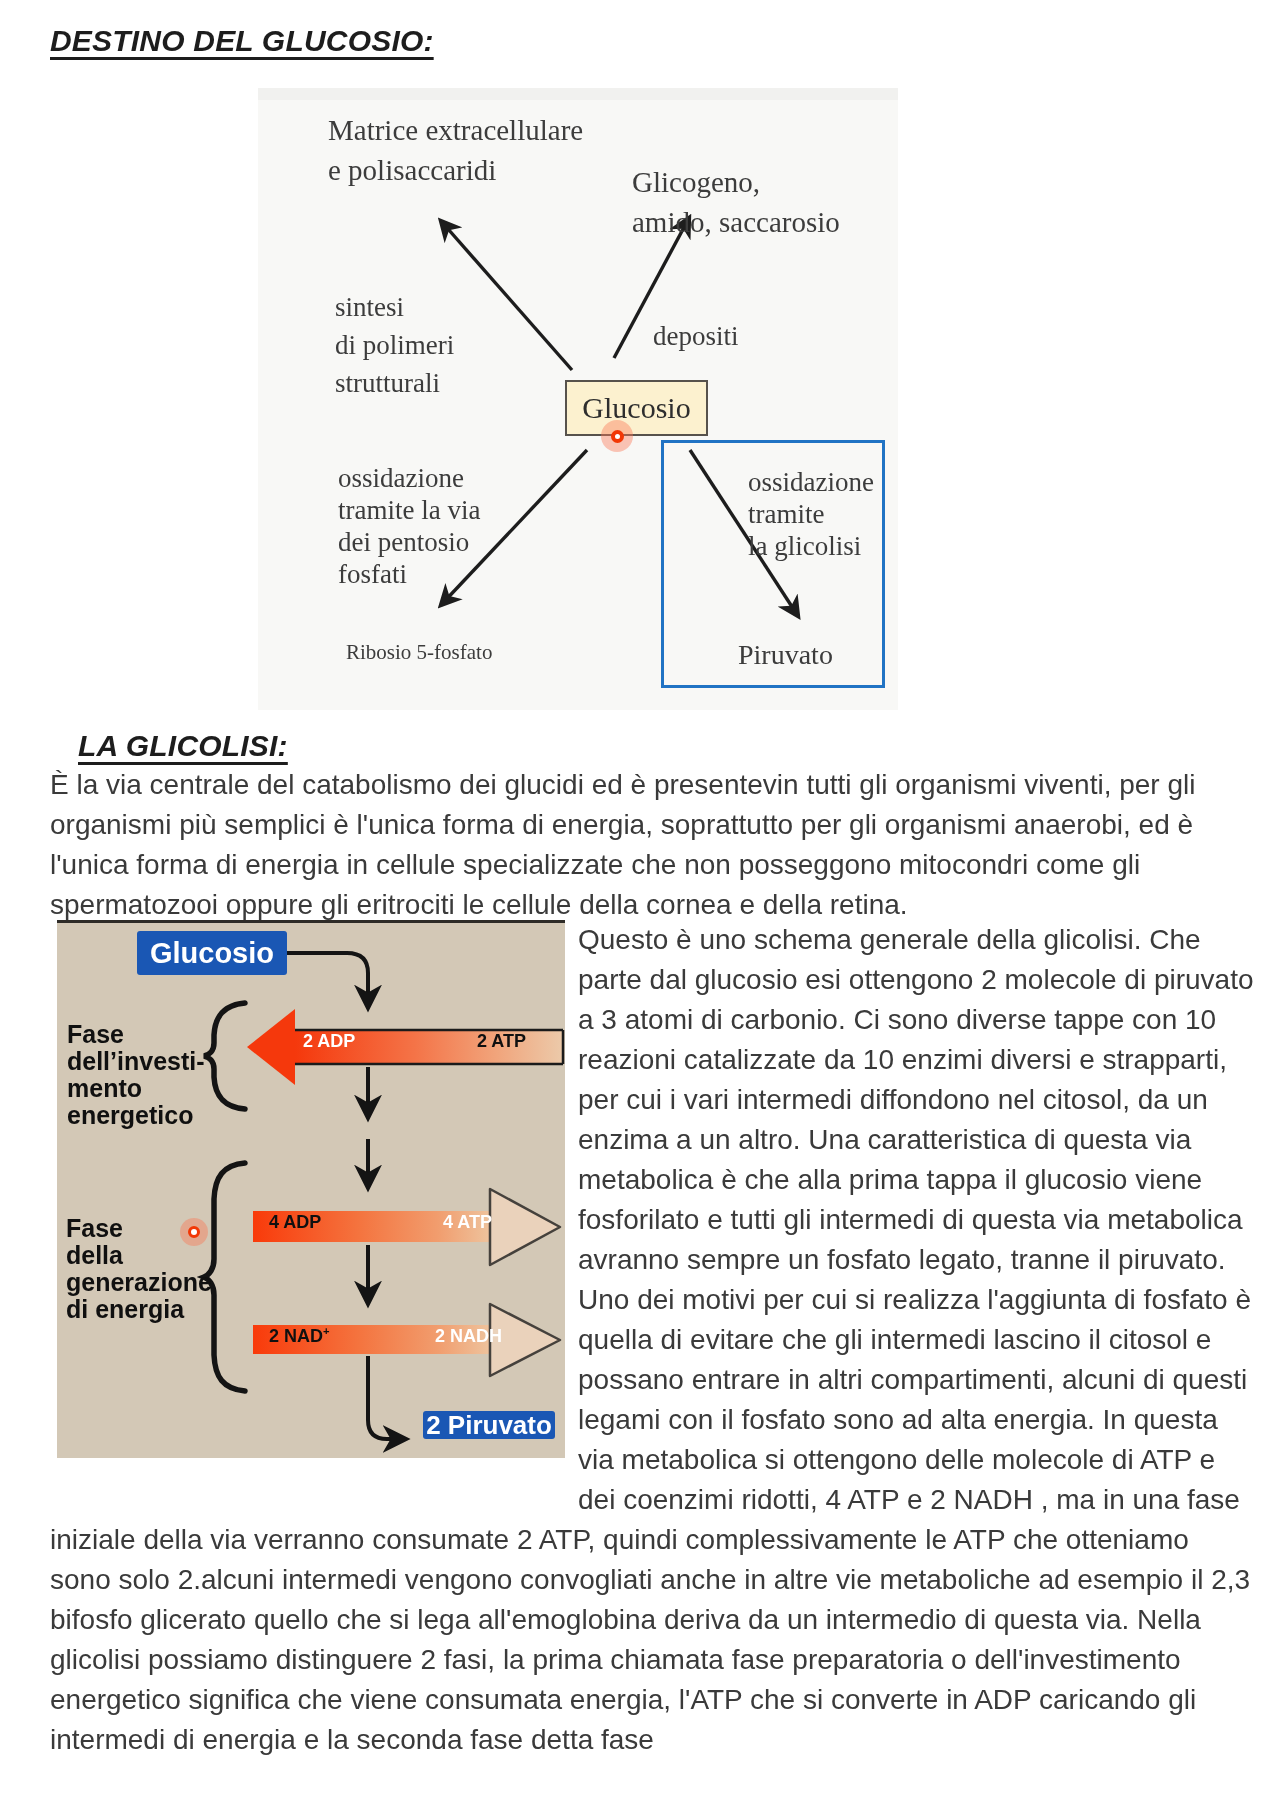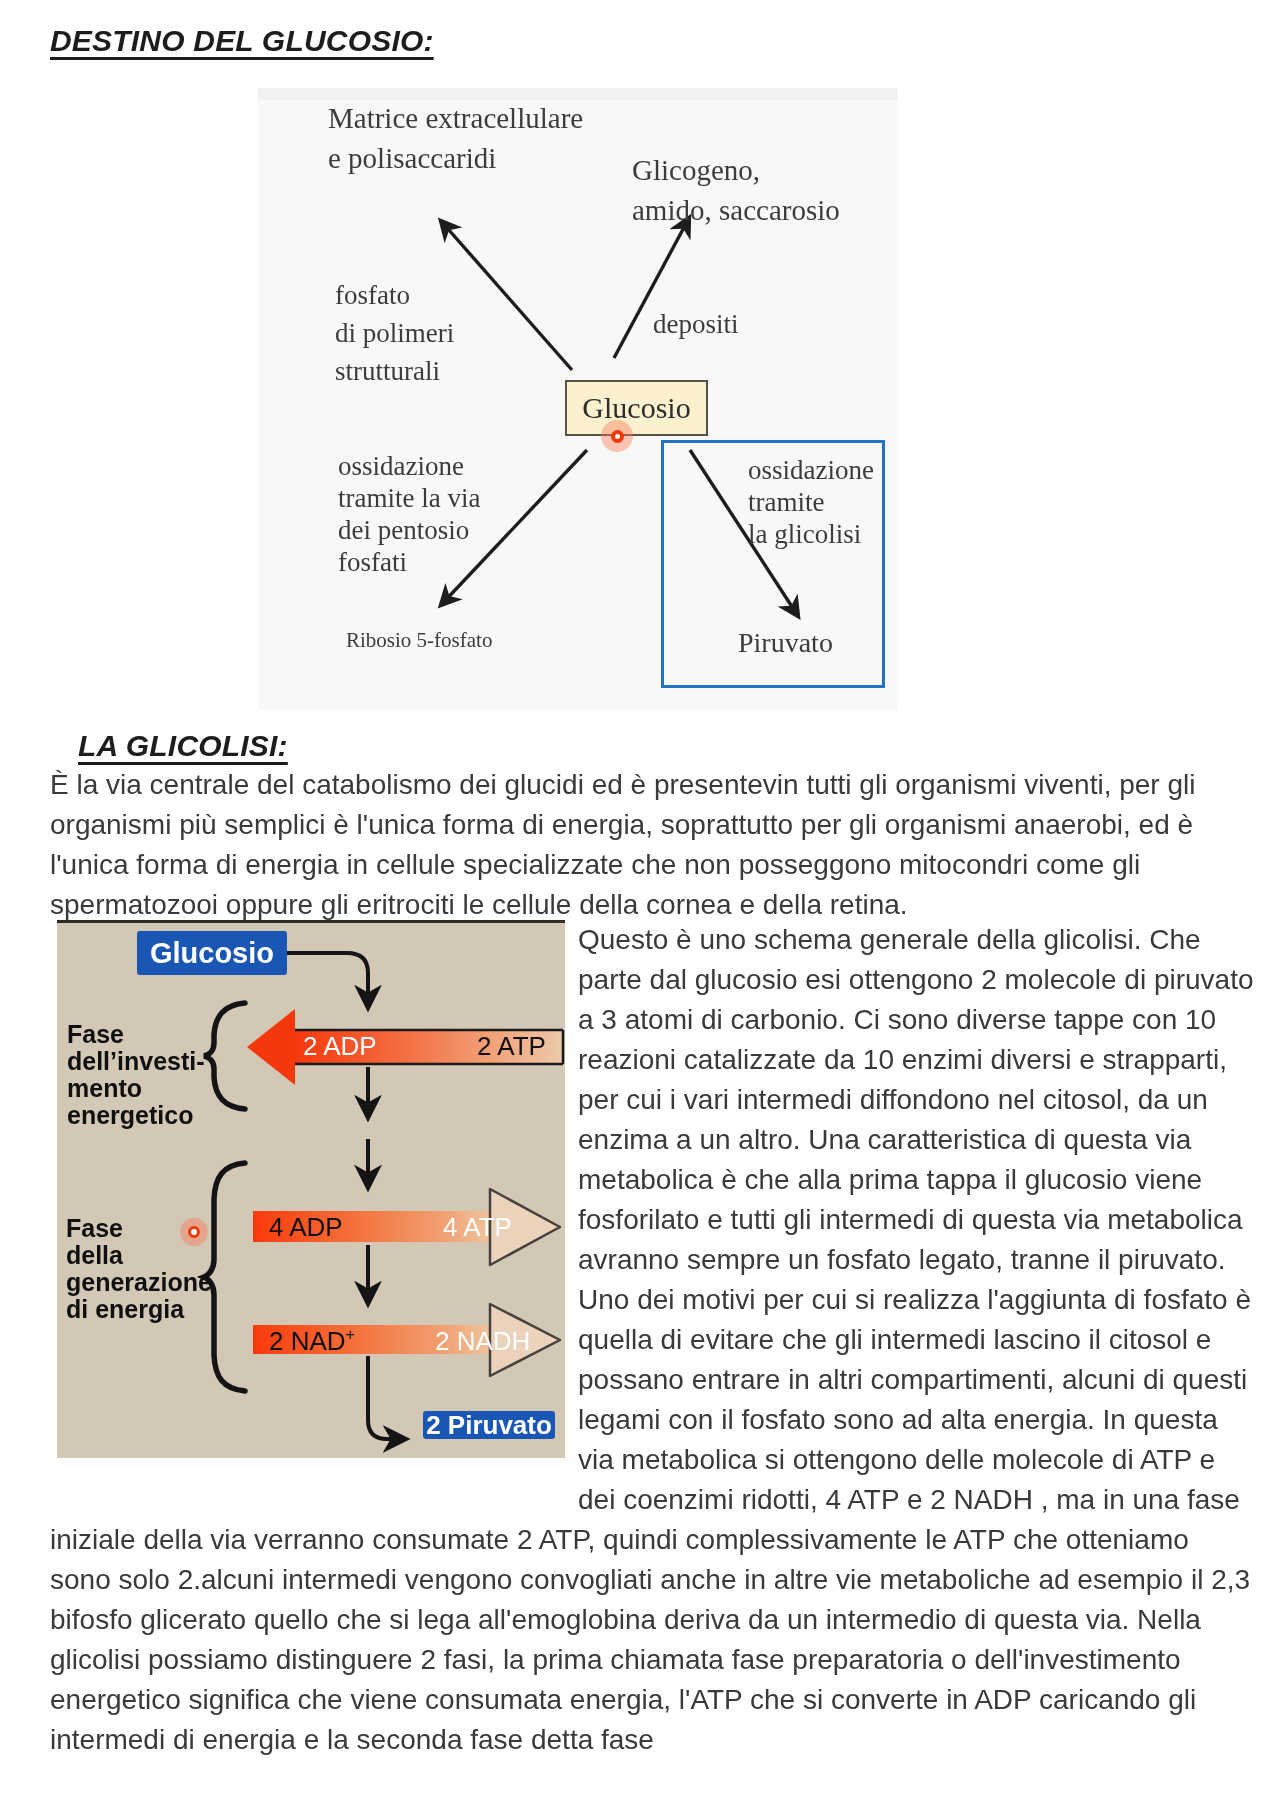--- a/index.html
+++ b/index.html
@@ -13,40 +13,40 @@
     text-decoration:underline;text-decoration-thickness:2.5px;text-underline-offset:6px;
     letter-spacing:.2px;white-space:nowrap;
   }
   .para{font-size:28px;line-height:40px;color:#3a3a3a;text-align:left;}
   
   .fate{
     left:258px;top:88px;width:640px;height:622px;
     background:linear-gradient(#f1f1ef 0 12px,#f8f8f6 12px);
     font-family:"Liberation Serif", serif;color:#3c3c3c;
   }
-  .fate .lbl{position:absolute;font-size:27px;line-height:33px;white-space:nowrap;}
+  .fate .lbl{position:absolute;font-size:27px;line-height:33px;white-space:nowrap;margin-top:12px;}
   .fate .lbl.big{font-size:29px;line-height:40px;}
   .glu-box{
     position:absolute;left:307px;top:292px;width:143px;height:56px;
     display:flex;align-items:center;justify-content:center;
     font-size:30px;box-sizing:border-box;
   }
   .blue-box{position:absolute;left:403px;top:352px;width:224px;height:248px;box-sizing:border-box;}
   .dot{position:absolute;border-radius:50%;display:flex;align-items:center;justify-content:center;}
   .dot-outer{width:32px;height:32px;background:rgba(250,120,85,.42);}
   .dot-inner{width:13px;height:13px;border-radius:50%;background:#fff;box-sizing:border-box;}
   
   .wrap{left:50px;top:920px;width:1205px;}
   .glyco-float{float:left;width:528px;height:600px;}
   .glyco{
     position:relative;margin-left:7px;width:508px;height:535px;
     border-top:3px solid #2e2b27;box-sizing:content-box;
   }
   .glyco .flabel{position:absolute;font-weight:bold;font-size:25px;line-height:27px;color:#101010;}
-  .glyco .barlbl{position:absolute;font-weight:normal;font-size:26px;white-space:nowrap;text-align:center;}
+  .glyco .barlbl{position:absolute;font-weight:bold;font-size:18px;white-space:nowrap;text-align:center;}
   .bluechip{
     position:absolute;display:flex;align-items:center;justify-content:center;
     color:#fff;font-weight:bold;border-radius:3px;
   }
   sup.nadsup{font-size:.62em;vertical-align:super;}
   svg{position:absolute;left:0;top:0;}
 </style>
 </head>
 <body>
 
@@ -70,21 +70,21 @@
     <div>Matrice extracellulare</div>
     <div>e polisaccaridi</div>
   </div>
 
   <div class="lbl big" style="left:374px;top:62px;">
     <div>Glicogeno,</div>
     <div>amido, saccarosio</div>
   </div>
 
   <div class="lbl" style="left:77px;top:188px;line-height:38px;">
-    <div>fosfato</div>
+    <div>sintesi</div>
     <div>di polimeri</div>
     <div>strutturali</div>
   </div>
 
   <div class="lbl" style="left:395px;top:220px;">depositi</div>
 
   <div class="glu-box" style="background:#fcf1cf;border:2.5px solid #57524c;color:#2e2e2e;">Glucosio</div>
 
   <div class="dot dot-outer" style="left:343px;top:332px;">
     <div class="dot-inner" style="border:4px solid #f23705;"></div>

